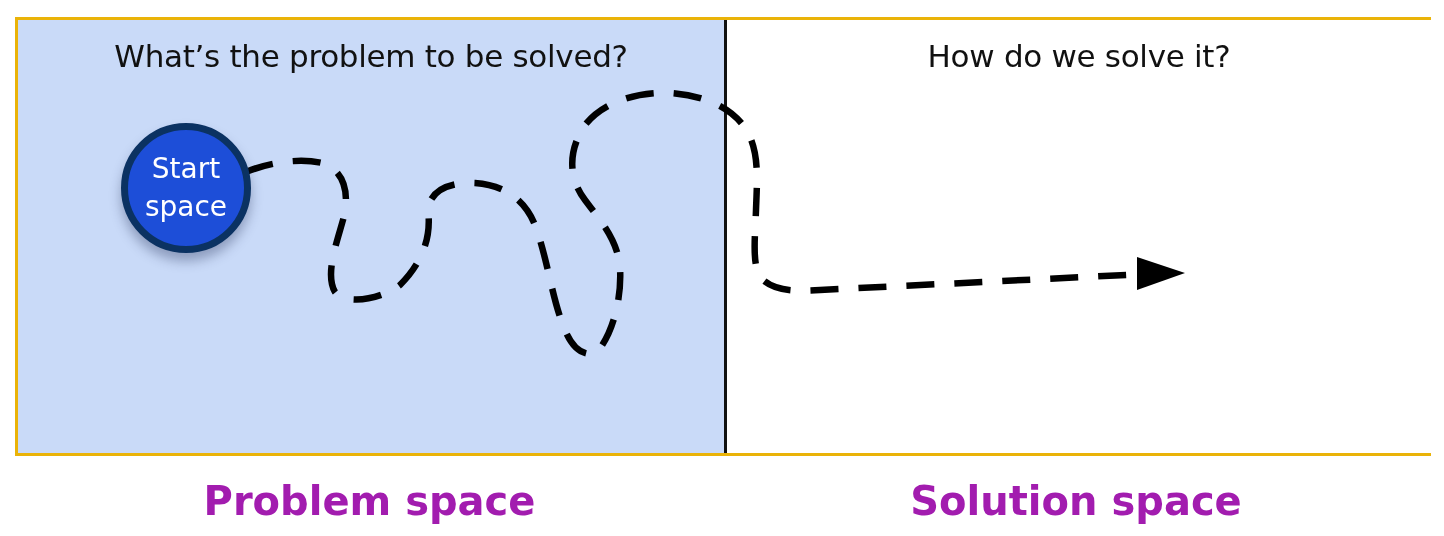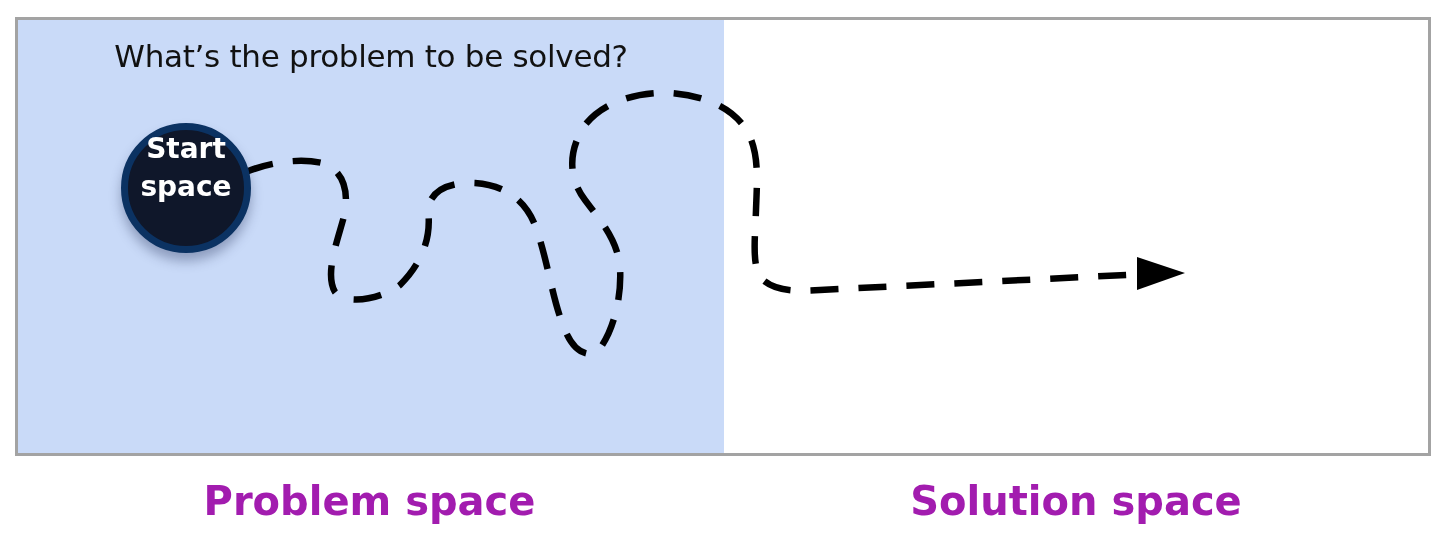--- a/index.html
+++ b/index.html
@@ -1,33 +1,36 @@
 <!DOCTYPE html>
 <html><head>
 <meta charset="utf-8">
 <style>
   html, body { margin:0; padding:0; background:#ffffff; }
   body { width:1444px; height:536px; position:relative; overflow:hidden; font-family:"Liberation Sans", sans-serif; }
-  .frame { position:absolute; left:15px; top:17px; width:1410px; height:433px; border:3px solid #a3a3a3; box-sizing:content-box; }
+  .frame { position:absolute; left:15px; top:17px; width:1410px; height:433px; border:3px solid #eab308; box-sizing:content-box; }
   .panel { position:absolute; top:0; height:100%; }
   .panel-problem { left:0; width:706px; background:#c9daf8; }
   .panel-solution { left:706px; width:704px; background:#ffffff; border-left:3px solid #111; }
   .panel-question { position:absolute; top:18px; left:0; width:100%; text-align:center; font-size:31px; color:#111; font-family:"DejaVu Sans", sans-serif; letter-spacing:-0.3px; }
-  .start-node { position:absolute; left:121px; top:123px; width:116px; height:116px; border-radius:50%; background:#0f172a; border:7px solid #0b3262; box-shadow:0 8px 12px rgba(30,40,80,0.35); display:flex; flex-direction:column; align-items:center; color:#fff; font-weight:bold; font-size:28px; line-height:38px; font-family:"DejaVu Sans", sans-serif; z-index:3; }
+  .start-node { position:absolute; left:121px; top:123px; width:116px; height:116px; border-radius:50%; background:#1d4ed8; border:7px solid #0b3262; box-shadow:0 8px 12px rgba(30,40,80,0.35); display:flex; flex-direction:column; align-items:center; justify-content:center; color:#fff; font-weight:normal; font-size:28px; line-height:38px; font-family:"DejaVu Sans", sans-serif; z-index:3; }
   .path-svg { position:absolute; left:0; top:0; z-index:2; pointer-events:none; }
   .space-label { position:absolute; top:478px; font-weight:bold; font-size:40px; color:#a21caf; text-align:center; font-family:"DejaVu Sans", sans-serif; }
   .label-problem { left:15px; width:709px; }
   .label-solution { left:724px; width:704px; }
 </style>
 </head>
 <body>
 
 <div class="frame">
   <div class="panel panel-problem">
     <div class="panel-question">What’s the problem to be solved?</div>
+  </div>
+  <div class="panel panel-solution">
+    <div class="panel-question">How do we solve it?</div>
   </div>
 </div>
 
 <svg class="path-svg" width="1444" height="536" viewBox="0 0 1444 536">
   <path d="M 246 172
            C 270 162, 300 158, 322 163
            C 345 170, 350 195, 343 220
            C 336 245, 325 275, 335 292
            C 345 305, 380 300, 400 285
            C 420 265, 432 240, 428 210

